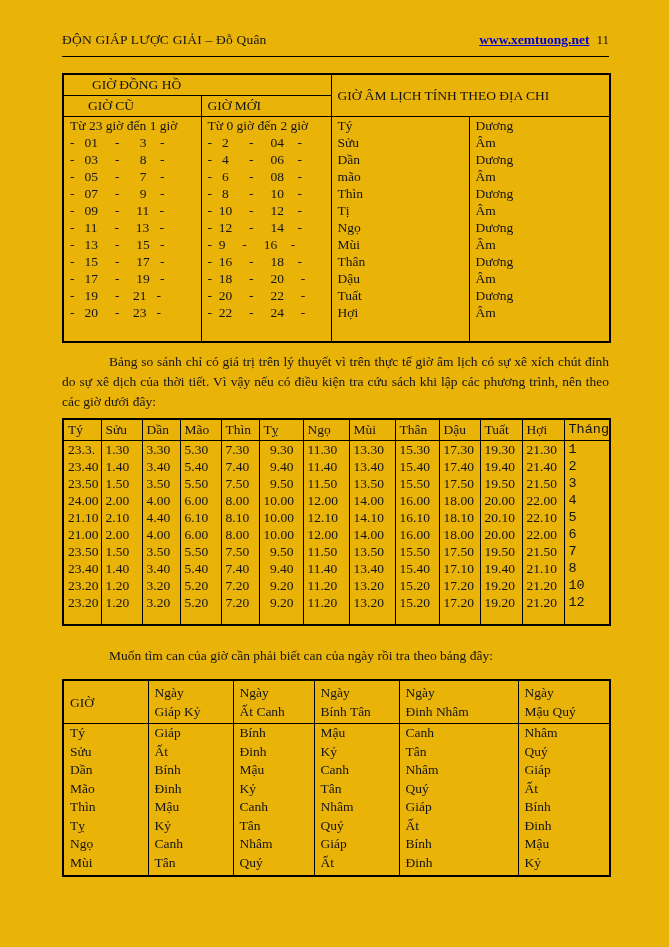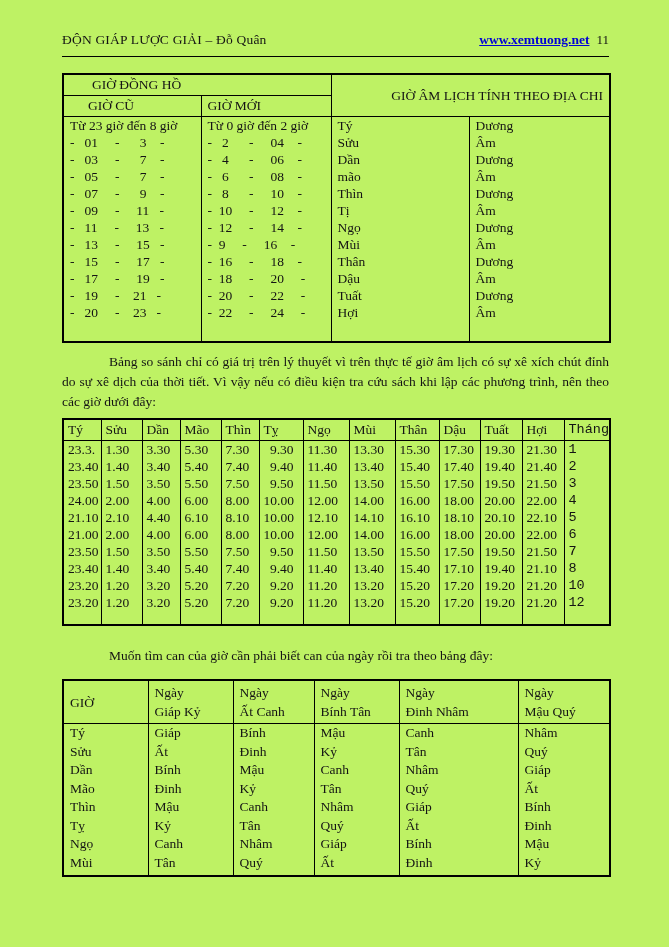--- a/index.html
+++ b/index.html
@@ -1,19 +1,19 @@
 <!DOCTYPE html>
 <html><head>
 <meta charset="utf-8">
 <style>
   * { margin:0; padding:0; box-sizing:border-box; }
   html,body { background:#ffffff; }
   .page {
     position:relative; width:669px; height:947px; margin:0 auto;
-    background:#bef264; color:#141414;
+    background:#eab308; color:#141414;
     font-family:"Liberation Serif","DejaVu Serif",serif;
     font-size:13.5px; padding:32px 60px 0 62px; overflow:hidden;
   }
   
   .hdr { display:flex; justify-content:space-between; align-items:baseline; }
   .hdr-title { font-size:13.5px; letter-spacing:0.2px; }
   .hdr-right { white-space:nowrap; }
   .site-link { color:#0000d6; font-weight:bold; font-size:13.5px; }
   .page-num { color:#141414; margin-left:7px; font-size:13px; }
   .rule { border:none; border-top:1.6px solid #000; margin-top:8px; }
@@ -21,21 +21,21 @@
   
   table { border-collapse:collapse; table-layout:fixed; }
   td, th { font-weight:normal; text-align:left; padding:0 6px; overflow:hidden;
            line-height:17px; height:17px; vertical-align:middle; }
 
   
   #clock-table { width:547px; margin-top:16px; border:2px solid #000; }
   #clock-table .h1 { height:20px; line-height:20px; }
   #clock-table .h2 { height:20px; line-height:20px; }
   #clock-table .t-left  { border-right:1.4px solid #000; border-bottom:1.4px solid #000;padding-left:28px; }
-  #clock-table .t-right { border-bottom:1.4px solid #000;text-align:right; }
+  #clock-table .t-right { border-bottom:1.4px solid #000; }
   #clock-table .c-old { border-right:1.4px solid #000; border-bottom:1.4px solid #000;padding-left:24px; }
   #clock-table .c-new { border-right:1.4px solid #000; border-bottom:1.4px solid #000; }
   #clock-table tbody td:nth-child(1),
   #clock-table tbody td:nth-child(2) { white-space:pre; }
   #clock-table tbody td:nth-child(1),
   #clock-table tbody td:nth-child(2),
   #clock-table tbody td:nth-child(3) { border-right:1.4px solid #000; }
   #clock-table tr.spacer td { height:21px; }
 
   
@@ -86,33 +86,33 @@
         <td class="h1 t-left" colspan="2">GIỜ ĐỒNG HỒ</td>
         <td class="t-right" colspan="2" rowspan="2">GIỜ ÂM LỊCH TÍNH THEO ĐỊA CHI</td>
       </tr>
       <tr>
         <td class="h2 c-old">GIỜ CŨ</td>
         <td class="h2 c-new">GIỜ MỚI</td>
       </tr>
     </thead>
     <tbody>
         <tr>
-          <td>Từ 23 giờ đến 8 giờ</td>
+          <td>Từ 23 giờ đến 1 giờ</td>
           <td>Từ 0 giờ đến 2 giờ</td>
           <td>Tý</td>
           <td>Dương</td>
         </tr>
         <tr>
           <td>-   01     -      3    -</td>
           <td>-   2      -     04    -</td>
           <td>Sửu</td>
           <td>Âm</td>
         </tr>
         <tr>
-          <td>-   03     -      7    -</td>
+          <td>-   03     -      8    -</td>
           <td>-   4      -     06    -</td>
           <td>Dần</td>
           <td>Dương</td>
         </tr>
         <tr>
           <td>-   05     -      7    -</td>
           <td>-   6      -     08    -</td>
           <td>mão</td>
           <td>Âm</td>
         </tr>

